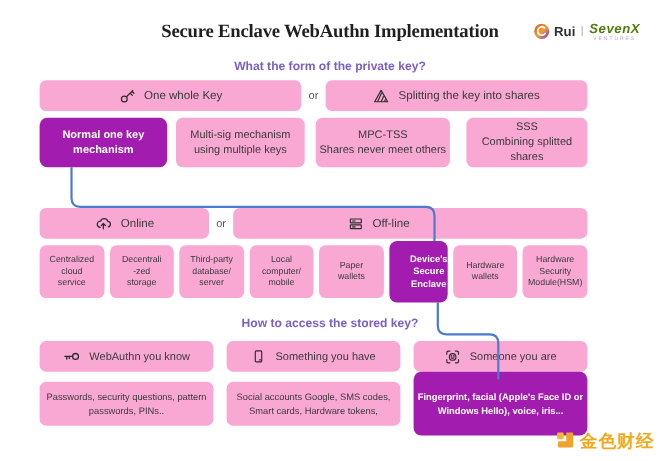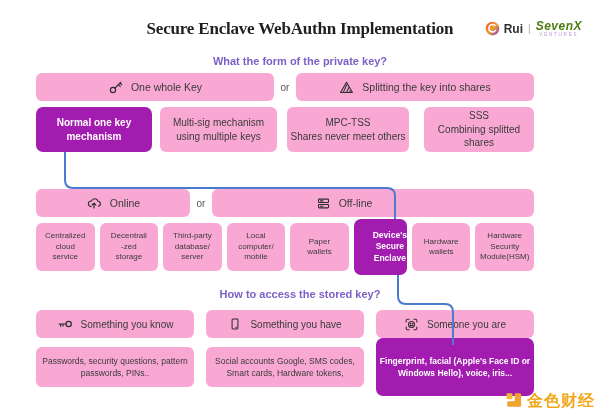--- a/index.html
+++ b/index.html
@@ -203,21 +203,21 @@
   <div class="section-h h3">How to access the stored key?</div>
 
   <div class="row row5">
     <div class="gbox">
       <span class="icon">
         <svg width="16" height="16" viewBox="0 0 24 24" fill="none" stroke="#2d2d2d" stroke-width="1.8" stroke-linecap="round">
           <circle cx="17.5" cy="12" r="4"></circle>
           <path d="M13.5 12 H3 M5.5 12 V15.5 M9 12 V15"></path>
         </svg>
       </span>
-      <span>Something you know</span>
+      <span>WebAuthn you know</span>
     </div>
     <div class="gbox">
       <span class="icon">
         <svg width="14" height="14" viewBox="0 0 24 24" fill="none" stroke="#2d2d2d" stroke-width="1.8" stroke-linecap="round">
           <rect x="7" y="3.5" width="10" height="17" rx="1.5"></rect>
           <path d="M13.5 17.5 h1.5"></path>
         </svg>
       </span>
       <span>Something you have</span>
     </div>

